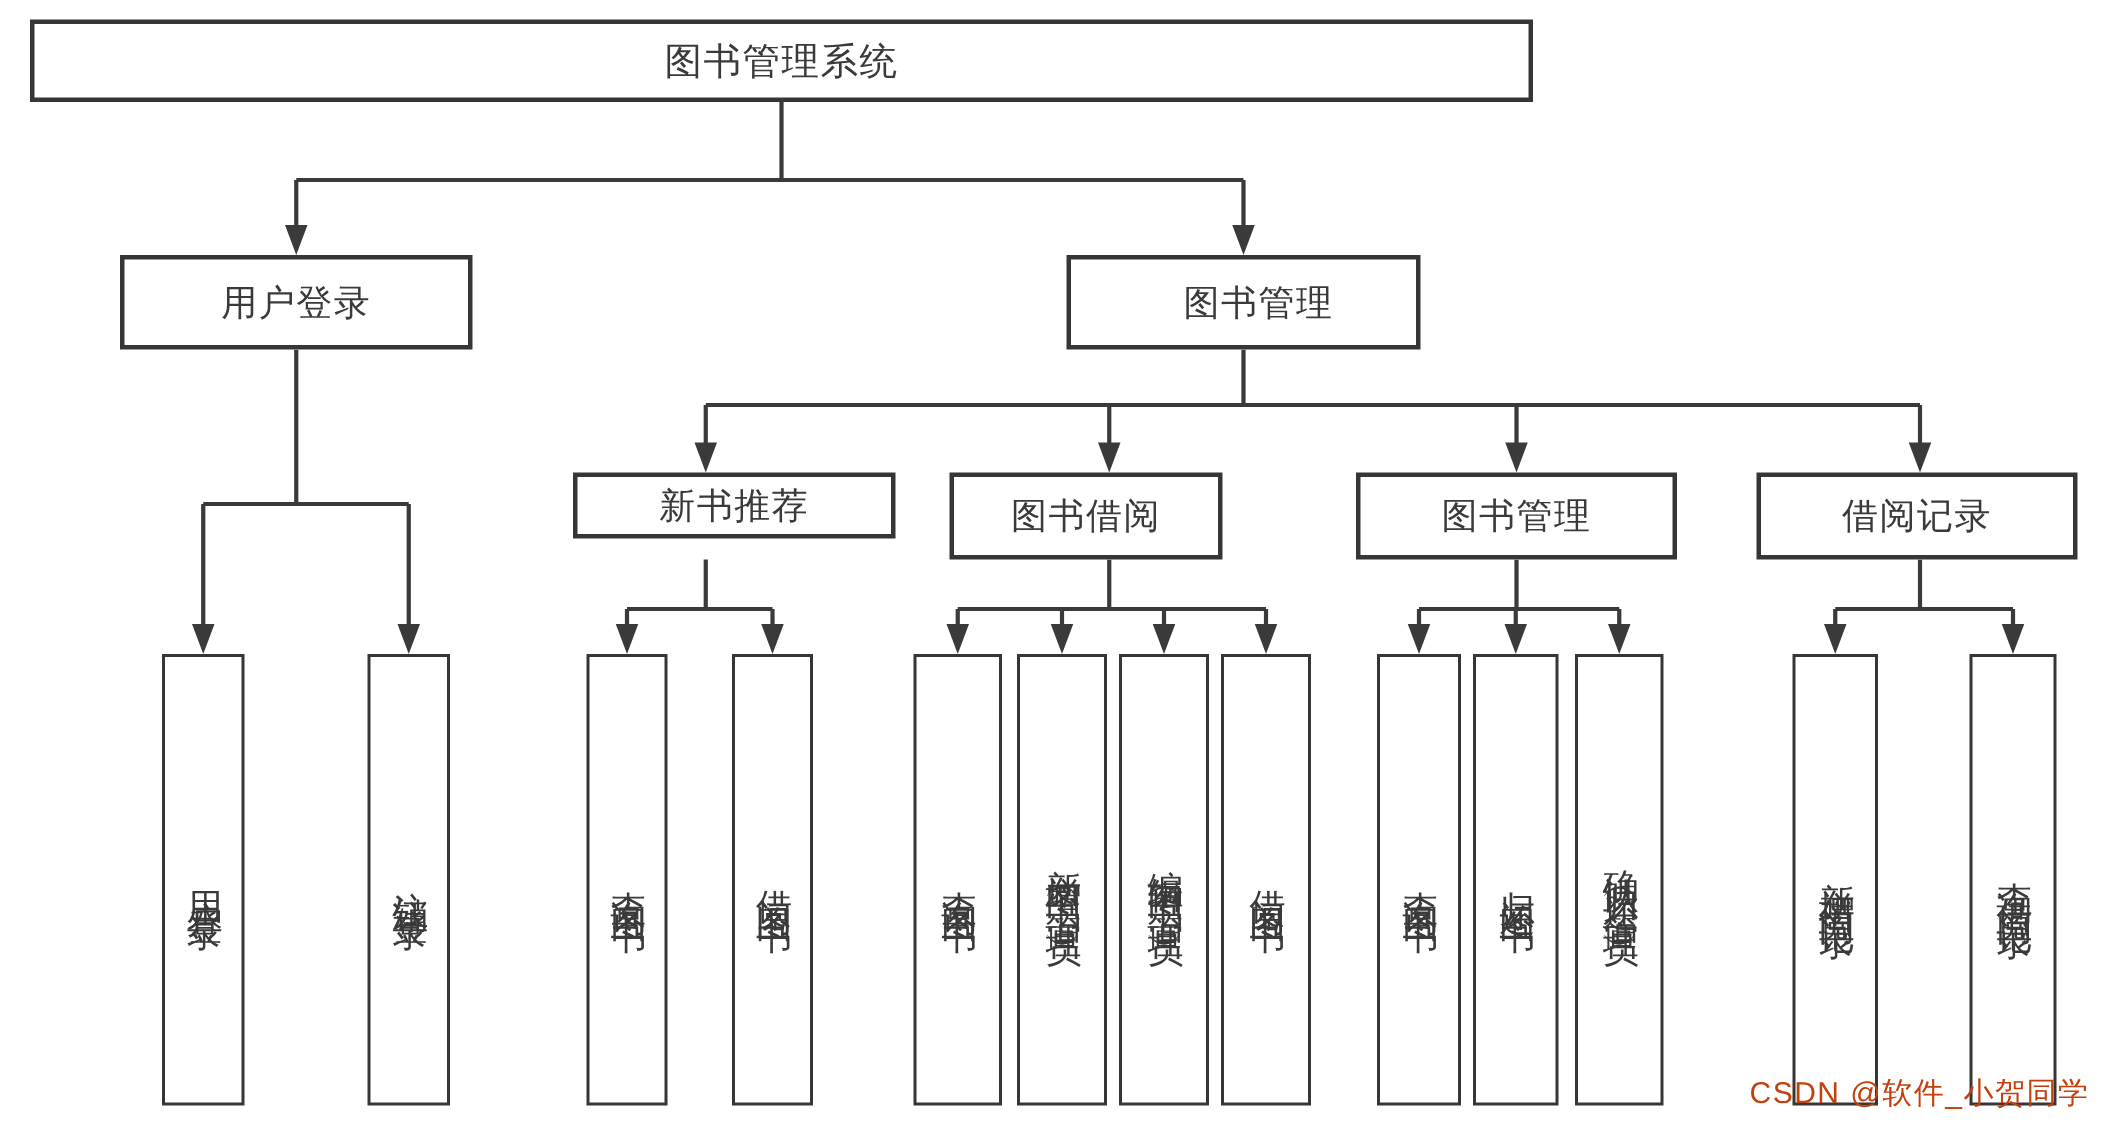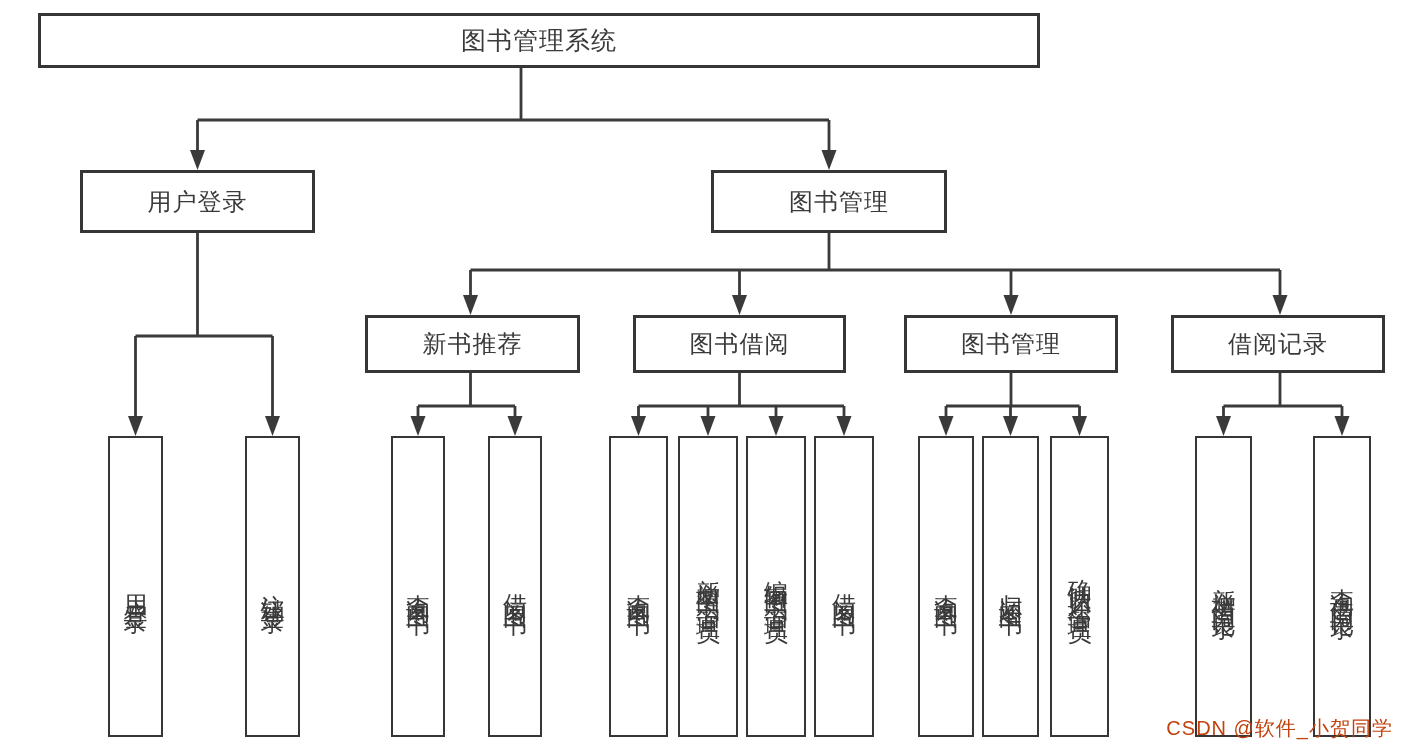--- a/index.html
+++ b/index.html
@@ -89,35 +89,35 @@
       <polygon points="768.5,416 783.5,416 776,436"></polygon>
       <polygon points="836.5,416 851.5,416 844,436"></polygon>
       <polygon points="938.5,416 953.5,416 946,436"></polygon>
       <polygon points="1003,416 1018,416 1010.5,436"></polygon>
       <polygon points="1072,416 1087,416 1079.5,436"></polygon>
       <polygon points="1216,416 1231,416 1223.5,436"></polygon>
       <polygon points="1334.5,416 1349.5,416 1342,436"></polygon>
     </g>
   </svg>
 
-  <div class="hbox" style="left:20px; top:13px; width:1002px; height:55px; font-size:25px;margin-left:18px;">
+  <div class="hbox" style="left:20px; top:13px; width:1002px; height:55px; font-size:25px;">
     <span>图书管理系统</span>
   </div>
 
   <div class="hbox" style="left:80px; top:170px; width:235px; height:63px;">
     <span>用户登录</span>
   </div>
   <div class="hbox" style="left:711px; top:170px; width:236px; height:63px;padding-left:20px;">
     <span>图书管理</span>
   </div>
 
-  <div class="hbox" style="left:365px; top:315px; width:215px; height:58px;">
+  <div class="hbox" style="left:382px; top:315px; width:215px; height:44px;">
     <span>新书推荐</span>
   </div>
-  <div class="hbox" style="left:633px; top:315px; width:213px; height:58px;">
+  <div class="hbox" style="left:633px; top:315px; width:182px; height:58px;">
     <span>图书借阅</span>
   </div>
   <div class="hbox" style="left:904px; top:315px; width:214px; height:58px;">
     <span>图书管理</span>
   </div>
   <div class="hbox" style="left:1171px; top:315px; width:214px; height:58px;">
     <span>借阅记录</span>
   </div>
 
   <div class="vbox" style="left:108px; width:55px;">

